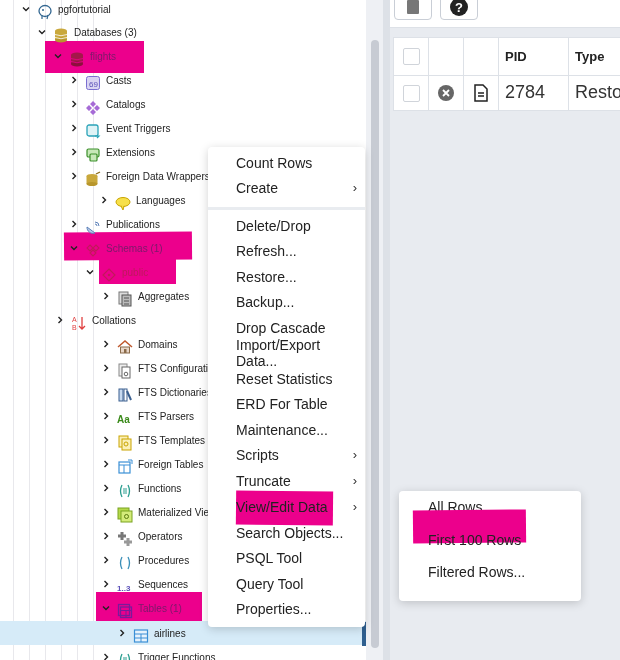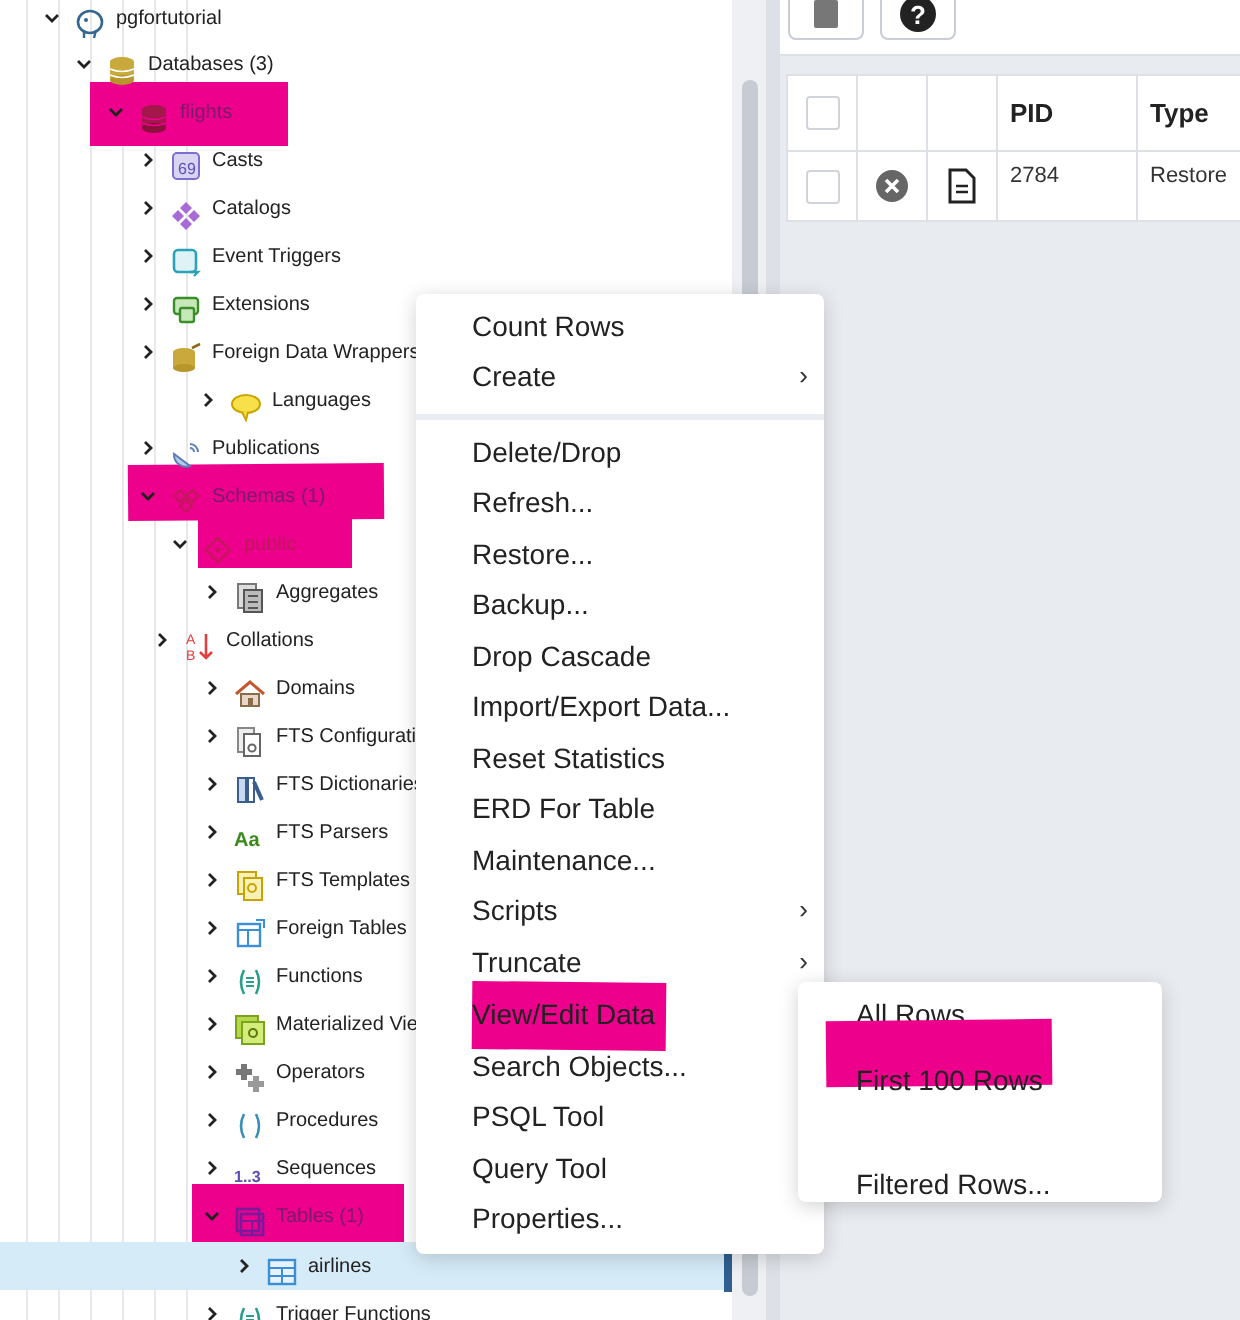--- a/index.html
+++ b/index.html
@@ -25,24 +25,24 @@
 
   
   .right { position: absolute; left: 383px; top: 0; width: 237px; height: 660px; background: #e8ebf0; }
   .right .divider { position: absolute; left: 0; top: 0; width: 7px; height: 660px; background: #dde1e7; }
   .toolbar { position: absolute; left: 7px; top: 0; right: 0; height: 28px; background: #fff; border-bottom: 1px solid #dde1e7; }
   .tbtn { position: absolute; top: -6px; width: 38px; height: 26px; border: 1px solid #c9ced6; border-radius: 4px; background: #fff; display: flex; align-items: center; justify-content: center; }
   .grid { position: absolute; left: 10px; top: 37px; width: 260px; height: 74px; background: #fff; border: 1px solid #dde1e7; }
   .gcell { position: absolute; border-right: 1px solid #dde1e7; border-bottom: 1px solid #dde1e7; display: flex; align-items: center; }
   .chk { width: 17px; height: 17px; border: 1.5px solid #d0d4da; border-radius: 2px; background: #fff; }
   .gh { font-weight: bold; font-size: 13px; color: #222; padding-left: 6px; }
-  .gv { font-size: 11px; color: #333; padding-left: 6px; }
+  .gv { font-size: 18px; color: #333; padding-left: 6px; }
 
   
-  .menu { position: absolute; left: 208px; top: 147px; width: 204px; height: 480px; background: #fff; border-radius: 4px; box-shadow: 0 2px 10px rgba(0,0,0,0.18); }
+  .menu { position: absolute; left: 208px; top: 147px; width: 157px; height: 480px; background: #fff; border-radius: 4px; box-shadow: 0 2px 10px rgba(0,0,0,0.18); }
   .mi { position: absolute; left: 0; right: 0; height: 25px; display: flex; align-items: center; padding-left: 28px; font-size: 14px; color: #222; }
   .mi .arrow { position: absolute; right: 8px; font-size: 13px; color: #333; }
   .msep { position: absolute; left: 0; right: 0; top: 60px; height: 3px; background: #e9ecf0; }
 
   .submenu { position: absolute; left: 399px; top: 491px; width: 182px; height: 110px; background: #fff; border-radius: 4px; box-shadow: 0 2px 10px rgba(0,0,0,0.18); }
   .si { position: absolute; left: 0; right: 0; height: 25px; display: flex; align-items: center; padding-left: 29px; font-size: 14px; color: #222; }
 </style>
 </head>
 <body>
 
@@ -257,21 +257,21 @@
       <span class="ico">
           <svg viewBox="0 0 16 16">
             <rect x="2" y="1" width="9" height="12" fill="#ddd" stroke="#777"></rect>
             <rect x="5" y="4" width="9" height="11" fill="#bbb" stroke="#555"></rect>
             <path d="M7 7 h5 M7 10 h5 M7 13 h5" stroke="#555"></path>
           </svg>
         </span>
       <span class="lbl">Aggregates</span>
     </div>
 
-    <div class="row" style="top:308px;padding-left:73px">
+    <div class="row" style="top:308px;padding-left:52px">
       <span class="chev">
           <svg viewBox="0 0 10 10">
             <path d="M3.5 2 L6.5 5 L3.5 8" stroke="#222" stroke-width="1.4" fill="none"></path>
           </svg>
         </span>
       <span class="ico">
           <svg viewBox="0 0 16 16">
             <text x="1" y="7" font-size="7" fill="#e04040" font-family="Liberation Sans, sans-serif">A</text>
             <text x="1" y="15" font-size="7" fill="#e04040" font-family="Liberation Sans, sans-serif">B</text>
             <path d="M11 2 L11 14 M8 11 L11 14 L14 11" stroke="#e04040" fill="none" stroke-width="1.3"></path>
@@ -616,18 +616,18 @@
   </div>
 
   <div class="submenu">
     <div class="si" style="top:3px">
         <span>All Rows</span>
       </div>
     <div class="hl" style="left:14px;top:19px;width:113px;height:33px;transform:rotate(-0.6deg)"></div>
     <div class="si" style="top:36px">
         <span style="position:relative">First 100 Rows</span>
       </div>
-    <div class="si" style="top:88px">
+    <div class="si" style="top:68px">
         <span>Filtered Rows...</span>
       </div>
   </div>
 
 </div>
 
 </body></html>

